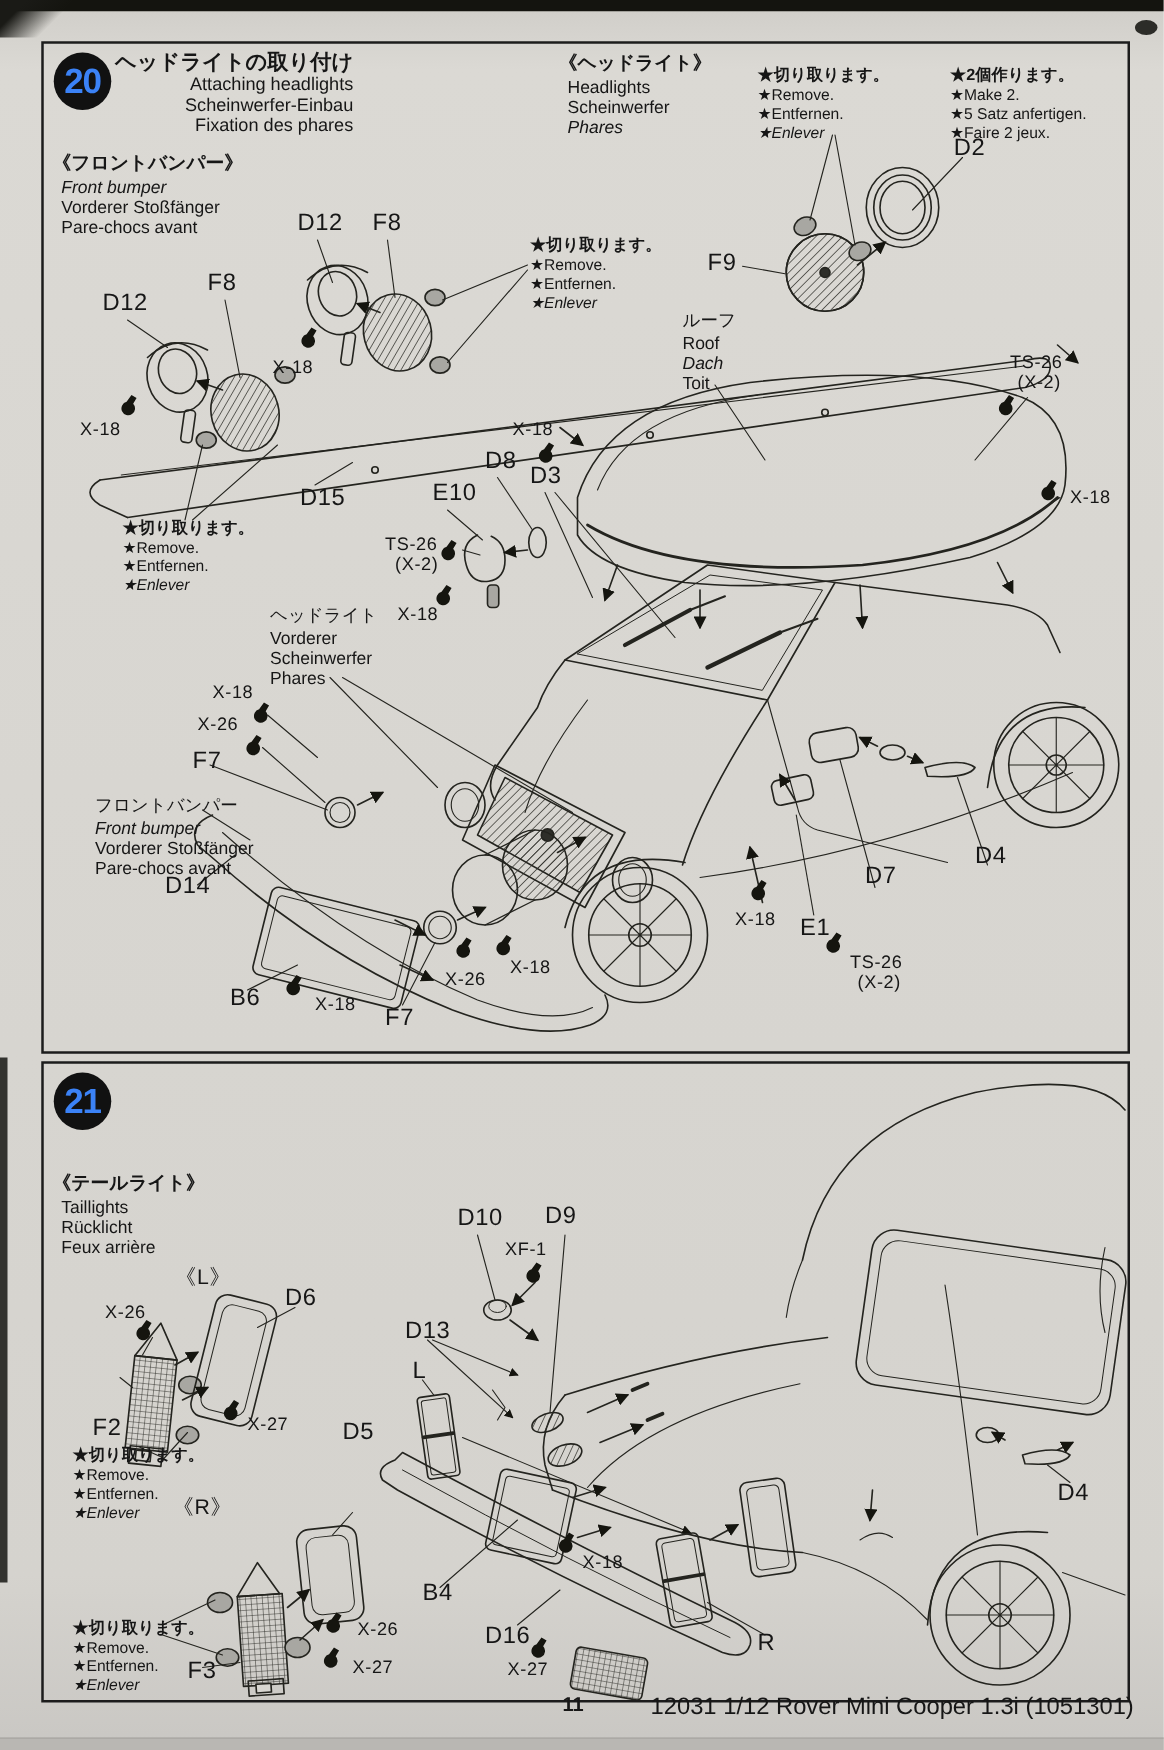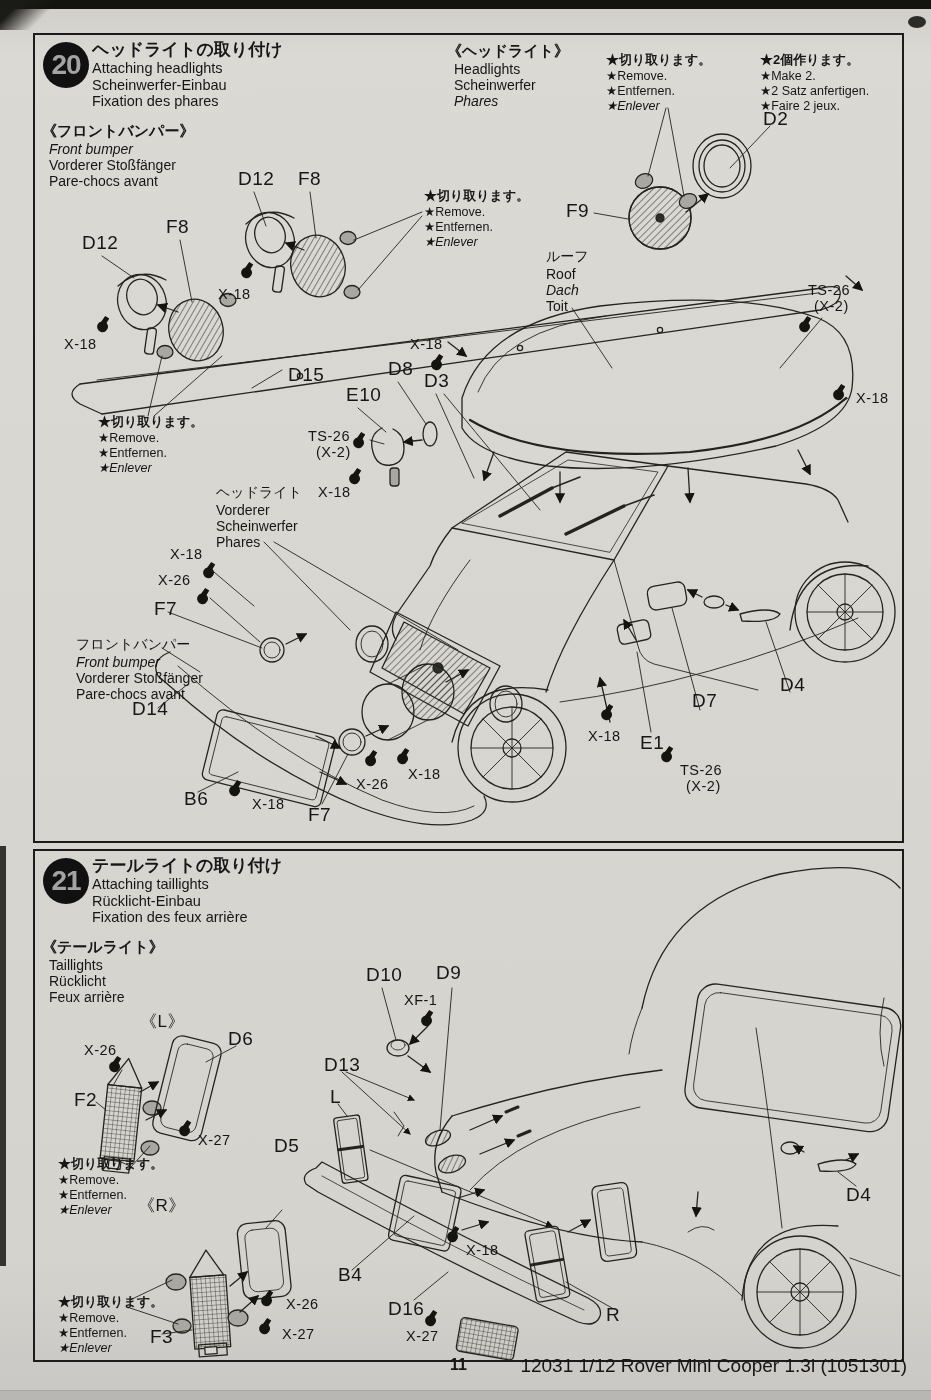--- a/index.html
+++ b/index.html
@@ -12,21 +12,21 @@
   .scan-corner { position:absolute; left:0; top:0; width:70px; height:30px;
     background:linear-gradient(135deg,#1a1a16 22%, rgba(26,26,22,0) 60%); }
   .scan-dot { position:absolute; left:908px; top:16px; width:18px; height:12px; border-radius:50%; background:#2c2c28; }
   .scan-left { position:absolute; left:0; top:846px; width:6px; height:420px; background:#33332f; }
   .scan-bottom { position:absolute; left:0; bottom:0; width:931px; height:9px; background:#b9b7b3; border-top:1px solid #a7a5a1; }
   .box { position:absolute; border:2px solid #1c1c1c; }
   .box20 { left:33px; top:33px; width:867px; height:806px; }
   .box21 { left:33px; top:849px; width:867px; height:509px; }
   .art { position:absolute; left:0; top:0; width:931px; height:1400px; pointer-events:none; }
   .badge { position:absolute; width:46px; height:46px; border-radius:50%; background:#111;
-    color:#a3a3a3; display:flex; align-items:center; justify-content:center;
+    color:#3b82f6; display:flex; align-items:center; justify-content:center;
     font-size:28px; font-weight:bold; letter-spacing:-1px; }
   .blk { position:absolute; white-space:nowrap; }
   .t-ja { font-size:17px; font-weight:bold; line-height:1.18; }
   .t { font-size:14.5px; line-height:1.14; }
   .g-ja { font-size:15px; font-weight:bold; line-height:1.25; }
   .g { font-size:14px; line-height:1.16; padding-left:7px; }
   .it { font-style:italic; }
   .note .ja { font-size:13px; font-weight:bold; line-height:1.3; }
   .note .ln { font-size:12.5px; line-height:1.22; }
   .pn { position:absolute; font-size:19px; letter-spacing:0.5px; white-space:nowrap; }
@@ -347,21 +347,21 @@
       <line x1="162" y1="1334" x2="192" y2="1330" stroke-width="0.9"></line>
     </g>
   </svg>
 
   <div class="box box20"></div>
   <div class="box box21"></div>
 
   <div class="badge" style="left:43px; top:42px;">
     <span>20</span>
   </div>
-  <div class="blk" style="left:92px; top:40px;">
+  <div class="blk" style="left:92px; top:40px;text-align:right;">
     <div class="t-ja">ヘッドライトの取り付け</div>
     <div class="t">Attaching headlights</div>
     <div class="t">Scheinwerfer-Einbau</div>
     <div class="t">Fixation des phares</div>
   </div>
 
   <div class="blk" style="left:447px; top:42px;">
     <div class="g-ja">《ヘッドライト》</div>
     <div class="g">Headlights</div>
     <div class="g">Scheinwerfer</div>
@@ -370,21 +370,21 @@
 
   <div class="blk note" style="left:606px; top:52px;">
     <div class="ja">★切り取ります。</div>
     <div class="ln">★Remove.</div>
     <div class="ln">★Entfernen.</div>
     <div class="ln it">★Enlever</div>
   </div>
   <div class="blk note" style="left:760px; top:52px;">
     <div class="ja">★2個作ります。</div>
     <div class="ln">★Make 2.</div>
-    <div class="ln">★2 Satz anfertigen.</div>
+    <div class="ln">★5 Satz anfertigen.</div>
     <div class="ln">★Faire 2 jeux.</div>
   </div>
 
   <div class="pn" style="left:763px; top:108px;">D2</div>
   <div class="pn" style="left:566px; top:200px;">F9</div>
 
   <div class="blk" style="left:42px; top:122px;">
     <div class="g-ja">《フロントバンパー》</div>
     <div class="g it">Front bumper</div>
     <div class="g">Vorderer Stoßfänger</div>
@@ -404,21 +404,21 @@
 
   <svg class="pi" style="left:96px; top:314px;" viewBox="0 0 20 22">
       <path d="M6.2 8.6 L10.8 2.2 L15.6 5.0 L12.4 10.4 A6.4 6.4 0 1 1 6.2 8.6 Z" fill="#15150f"></path>
     </svg>
   <div class="pc" style="left:64px; top:336px;">X-18</div>
   <svg class="pi" style="left:240px; top:260px;" viewBox="0 0 20 22">
       <path d="M6.2 8.6 L10.8 2.2 L15.6 5.0 L12.4 10.4 A6.4 6.4 0 1 1 6.2 8.6 Z" fill="#15150f"></path>
     </svg>
   <div class="pc" style="left:218px; top:286px;">X-18</div>
 
-  <div class="pn" style="left:240px; top:364px;margin-left:48px;">D15</div>
+  <div class="pn" style="left:240px; top:388px;">D15</div>
   <div class="blk note" style="left:98px; top:414px;">
     <div class="ja">★切り取ります。</div>
     <div class="ln">★Remove.</div>
     <div class="ln">★Entfernen.</div>
     <div class="ln it">★Enlever</div>
   </div>
 
   <div class="pn" style="left:346px; top:384px;">E10</div>
   <div class="pn" style="left:388px; top:358px;">D8</div>
   <div class="pc" style="left:410px; top:336px;">X-18</div>
@@ -499,26 +499,20 @@
       <path d="M6.2 8.6 L10.8 2.2 L15.6 5.0 L12.4 10.4 A6.4 6.4 0 1 1 6.2 8.6 Z" fill="#15150f"></path>
     </svg>
   <div class="pc" style="left:680px; top:762px;">TS-26</div>
   <div class="pc" style="left:686px; top:778px;">(X-2)</div>
   <div class="pn" style="left:692px; top:690px;">D7</div>
   <div class="pn" style="left:780px; top:674px;">D4</div>
 
   <div class="badge" style="left:43px; top:858px;">
     <span>21</span>
   </div>
-  <div class="blk" style="left:92px; top:856px;">
-    <div class="t-ja">テールライトの取り付け</div>
-    <div class="t">Attaching taillights</div>
-    <div class="t">Rücklicht-Einbau</div>
-    <div class="t">Fixation des feux arrière</div>
-  </div>
 
   <div class="blk" style="left:42px; top:938px;">
     <div class="g-ja">《テールライト》</div>
     <div class="g">Taillights</div>
     <div class="g">Rücklicht</div>
     <div class="g">Feux arrière</div>
   </div>
 
   <div class="pn" style="left:140px; top:1010px; font-size:17px;">《L》</div>
   <div class="pc" style="left:84px; top:1042px;">X-26</div>
@@ -529,21 +523,21 @@
 
   <div class="pn" style="left:366px; top:964px;">D10</div>
   <div class="pn" style="left:436px; top:962px;">D9</div>
   <div class="pc" style="left:404px; top:992px;">XF-1</div>
   <svg class="pi" style="left:420px; top:1008px;" viewBox="0 0 20 22">
       <path d="M6.2 8.6 L10.8 2.2 L15.6 5.0 L12.4 10.4 A6.4 6.4 0 1 1 6.2 8.6 Z" fill="#15150f"></path>
     </svg>
   <div class="pn" style="left:324px; top:1054px;">D13</div>
   <div class="pn" style="left:330px; top:1086px;">L</div>
 
-  <div class="pn" style="left:74px; top:1089px;">F2</div>
+  <div class="pn" style="left:74px; top:1132px;">F2</div>
   <svg class="pi" style="left:178px; top:1118px;" viewBox="0 0 20 22">
       <path d="M6.2 8.6 L10.8 2.2 L15.6 5.0 L12.4 10.4 A6.4 6.4 0 1 1 6.2 8.6 Z" fill="#15150f"></path>
     </svg>
   <div class="pc" style="left:198px; top:1132px;">X-27</div>
   <div class="blk note" style="left:58px; top:1156px;">
     <div class="ja">★切り取ります。</div>
     <div class="ln">★Remove.</div>
     <div class="ln">★Entfernen.</div>
     <div class="ln it">★Enlever</div>
   </div>

